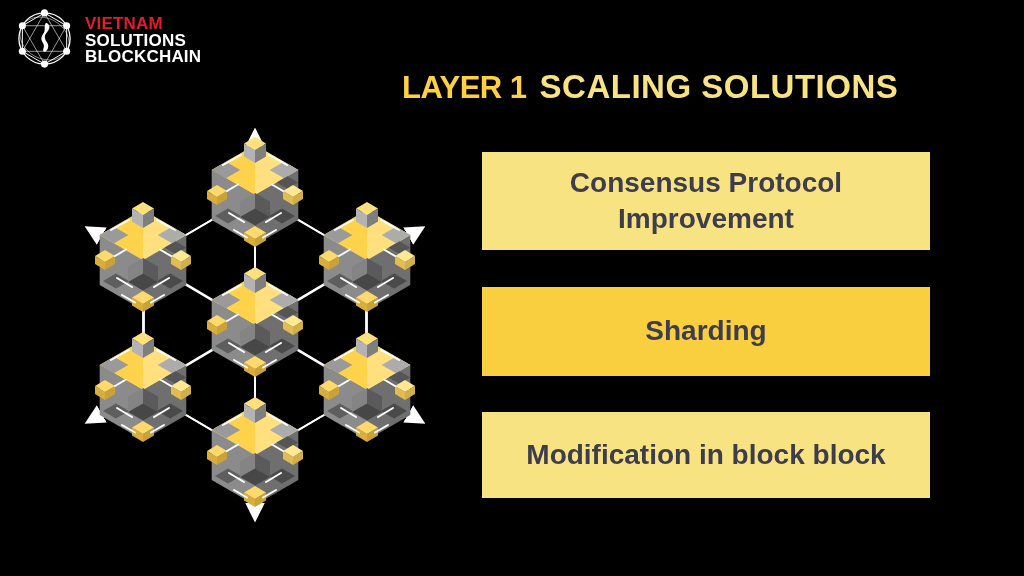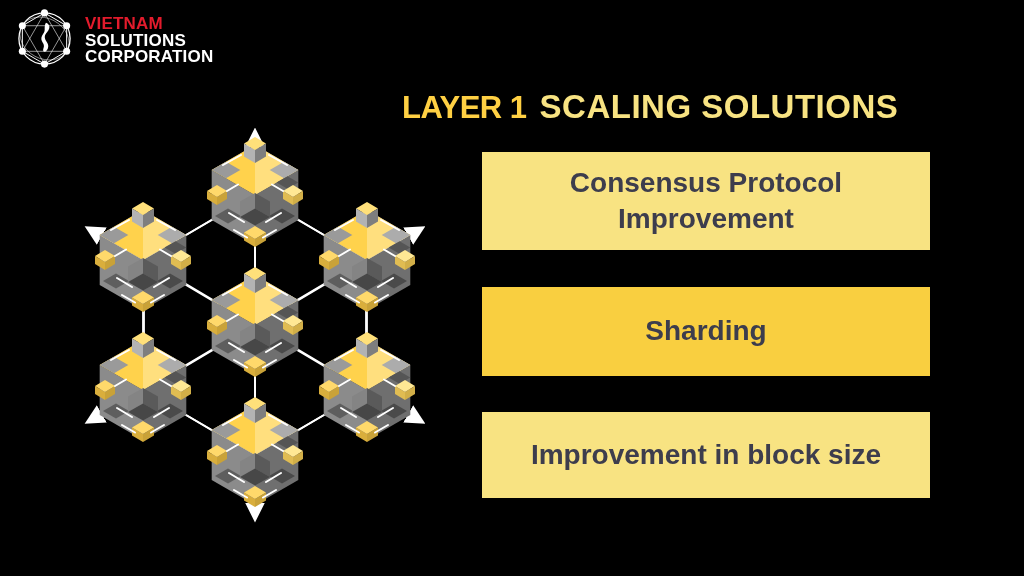--- a/index.html
+++ b/index.html
@@ -8,21 +8,21 @@
     overflow:hidden;font-family:"Liberation Sans",sans-serif;
   }
   
   .brand{position:absolute;left:13px;top:7px;display:flex;align-items:flex-start;gap:9px;}
   .brand-icon{width:63px;height:63px;flex:0 0 auto;}
   .brand-text{margin-top:9px;font-weight:bold;font-size:17px;line-height:16.5px;letter-spacing:.2px;color:#FFFFFF;}
   .brand-line1{color:#E31B2C;}
   
   .title{position:absolute;left:402px;top:68px;width:610px;display:flex;align-items:baseline;gap:13px;white-space:nowrap;}
   .title-emphasis{font-size:31px;font-weight:900;letter-spacing:-.5px;color:#FFD043;}
-  .title-rest{font-size:33px;font-weight:bold;letter-spacing:.5px;color:#F8E382;margin-top:20px;}
+  .title-rest{font-size:33px;font-weight:bold;letter-spacing:.5px;color:#F8E382;}
   
   .card{
     position:absolute;left:482px;width:448px;display:flex;align-items:center;justify-content:center;
     text-align:center;color:#3D3D4D;font-weight:bold;font-size:28px;line-height:1.3;
     background:#F8E382;padding:0 14px;box-sizing:border-box;
   }
   .card-1{top:152px;height:98px;}
   .card-2{top:287px;height:89px;background:#F9CF40;}
   .card-3{top:412px;height:86px;}
   
@@ -52,37 +52,37 @@
         <path d="M33.5,16 c3.5,1.5 4.5,4.5 2.5,7.5 c-1.8,2.7 -4.2,4.6 -3.6,8
                  c0.6,3.4 3.8,5.2 3.4,8.8 c-0.3,3 -2.4,5.4 -4.1,5.1
                  c-1.5,-0.3 -1.2,-2.4 -0.6,-4 c0.7,-1.9 0.2,-3.6 -1,-5.4
                  c-1.4,-2.1 -1.8,-4.4 -0.6,-6.8 c1.1,-2.2 2.9,-3.8 2.7,-6.4
                  c-0.1,-2 0.1,-5.6 1.3,-6.8 z"></path>
       </g>
     </svg>
     <div class="brand-text">
       <div class="brand-line1">VIETNAM</div>
       <div>SOLUTIONS</div>
-      <div>CORPORATION</div>
+      <div>BLOCKCHAIN</div>
     </div>
   </div>
 
   <div class="title">
     <span class="title-emphasis">LAYER 1</span>
     <span class="title-rest">SCALING SOLUTIONS</span>
   </div>
 
   <div class="card card-1">
     <span>Consensus Protocol Improvement</span>
   </div>
   <div class="card card-2">
     <span>Sharding</span>
   </div>
   <div class="card card-3">
-    <span>Improvement in block size</span>
+    <span>Modification in block block</span>
   </div>
 
   <svg class="network" width="430" height="462" viewBox="0 0 430 462" aria-hidden="true">
     <defs>
       <marker id="ah" markerWidth="9" markerHeight="9" refX="6.5" refY="4.5" orient="auto">
         <path d="M0,0 L9,4.5 L0,9 Z" fill="#FFFFFF"></path>
       </marker>
 
       <g id="cube">
 

